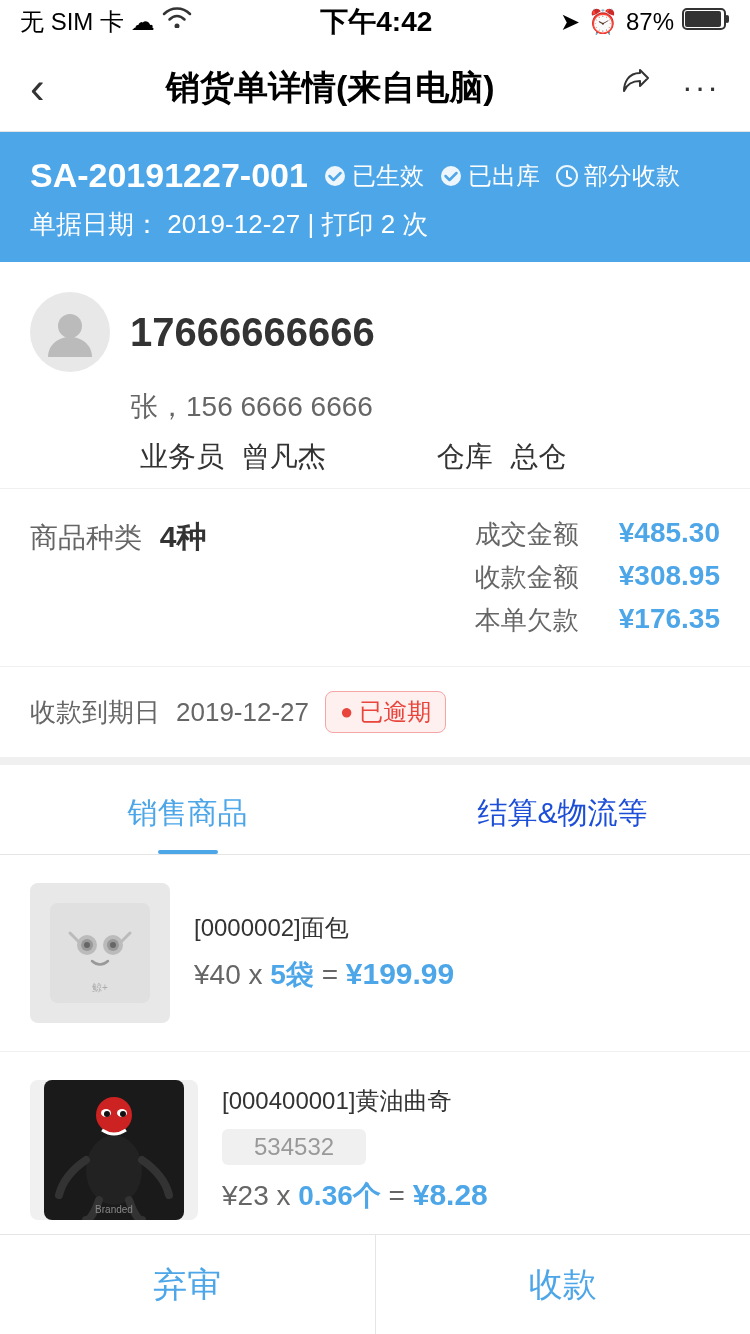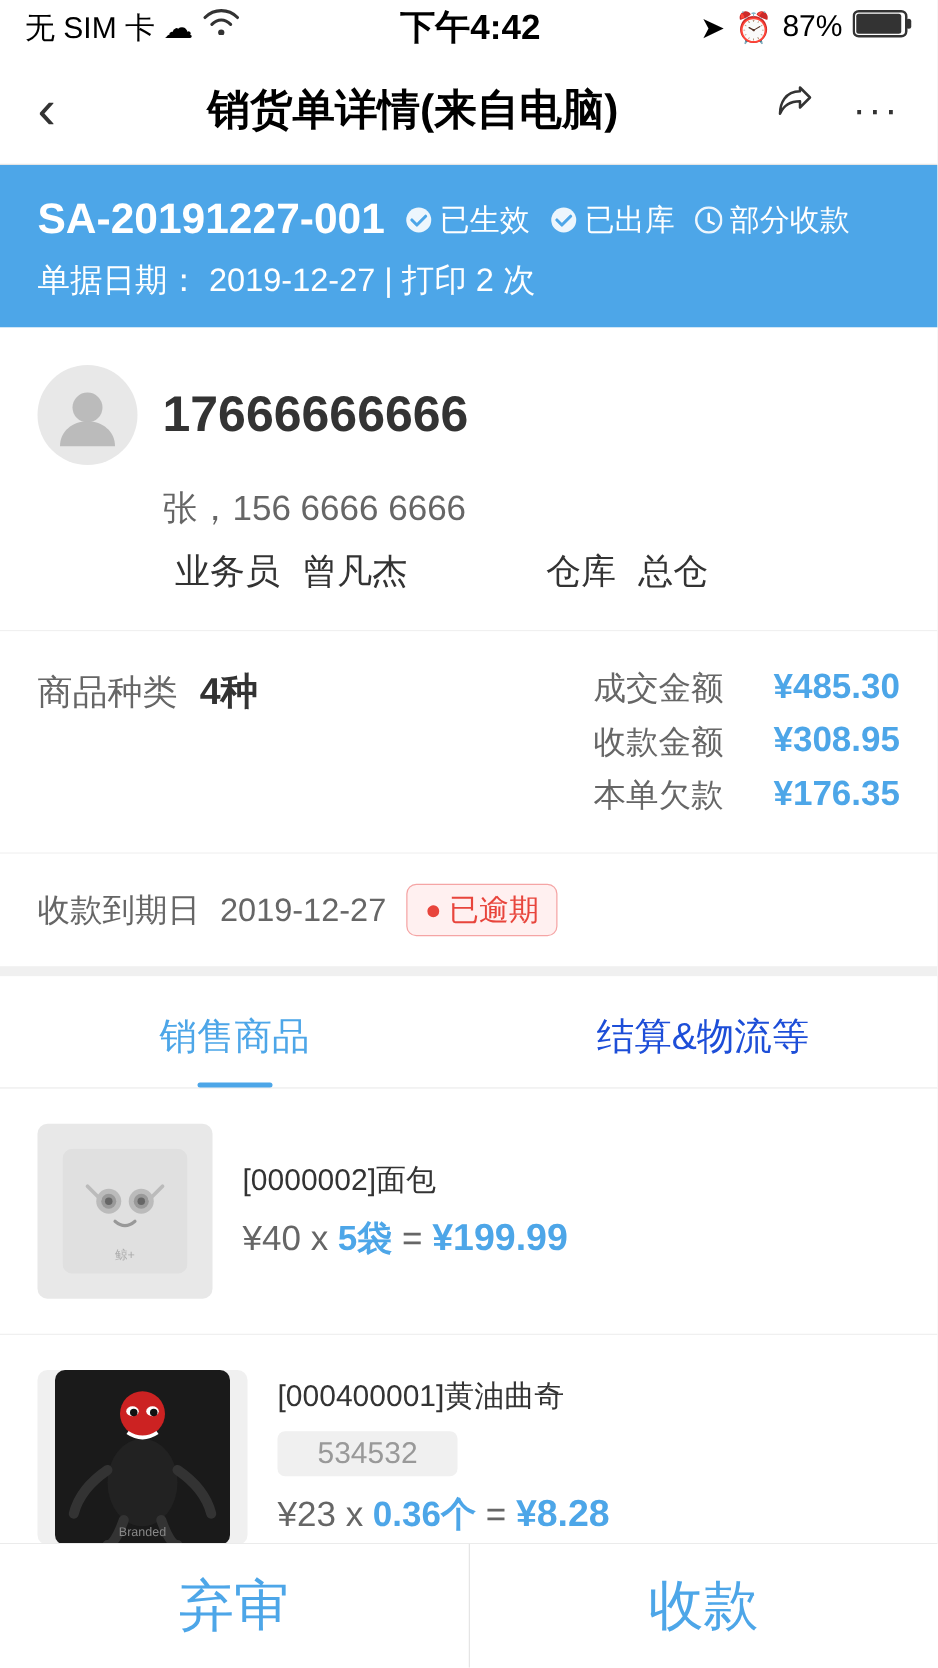--- a/index.html
+++ b/index.html
@@ -49,21 +49,21 @@
     .banner-id { font-size: 34px; font-weight: 700; color: #fff; }
     .banner-tag {
       display: flex; align-items: center; gap: 6px;
       font-size: 24px; color: #fff;
     }
     .banner-date { font-size: 26px; color: #fff; }
 
     
     .customer-section {
       background: #fff;
-      padding: 30px 30px 28px;
+      padding: 30px 30px 12px;
       border-bottom: 1px solid #f0f0f0;
     }
     .customer-row { display: flex; align-items: center; gap: 20px; margin-bottom: 16px; }
     .avatar {
       width: 80px; height: 80px; border-radius: 50%;
       background: #e8e8e8;
       display: flex; align-items: center; justify-content: center;
       font-size: 40px; color: #999;
       flex-shrink: 0;
     }
@@ -182,21 +182,21 @@
       bottom: 0; left: 0; width: 750px;
       height: 100px;
       background: #fff;
       border-top: 1px solid #e5e5e5;
       display: flex;
       align-items: center;
     }
     .bottom-btn {
       flex: 1;
       text-align: center;
-      font-size: 44px;
+      font-size: 34px;
       color: #4da6e8;
       cursor: pointer;
       height: 100%;
       display: flex; align-items: center; justify-content: center;
       font-weight: 500;
       font-family: Liberation Mono, monospace;
     }
     .bottom-btn:first-child {
       border-right: 1px solid #e5e5e5;
     }

